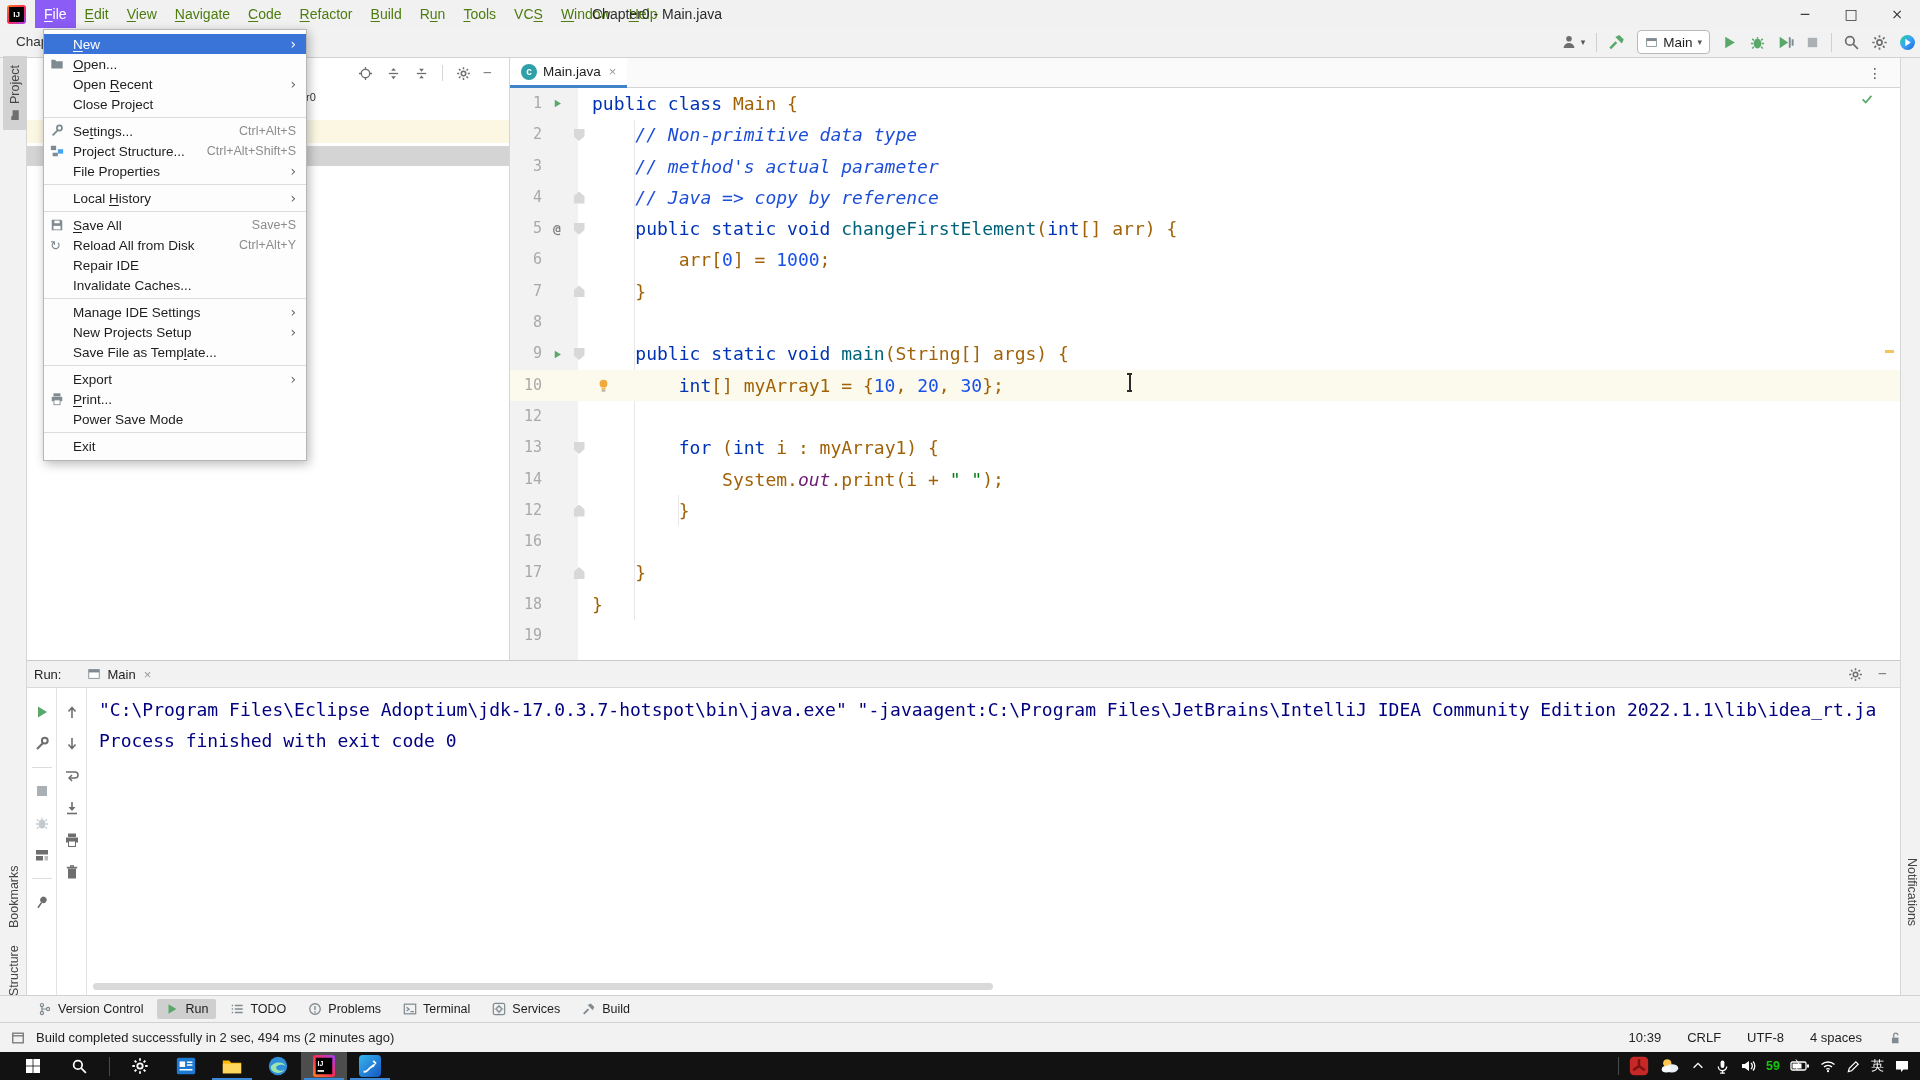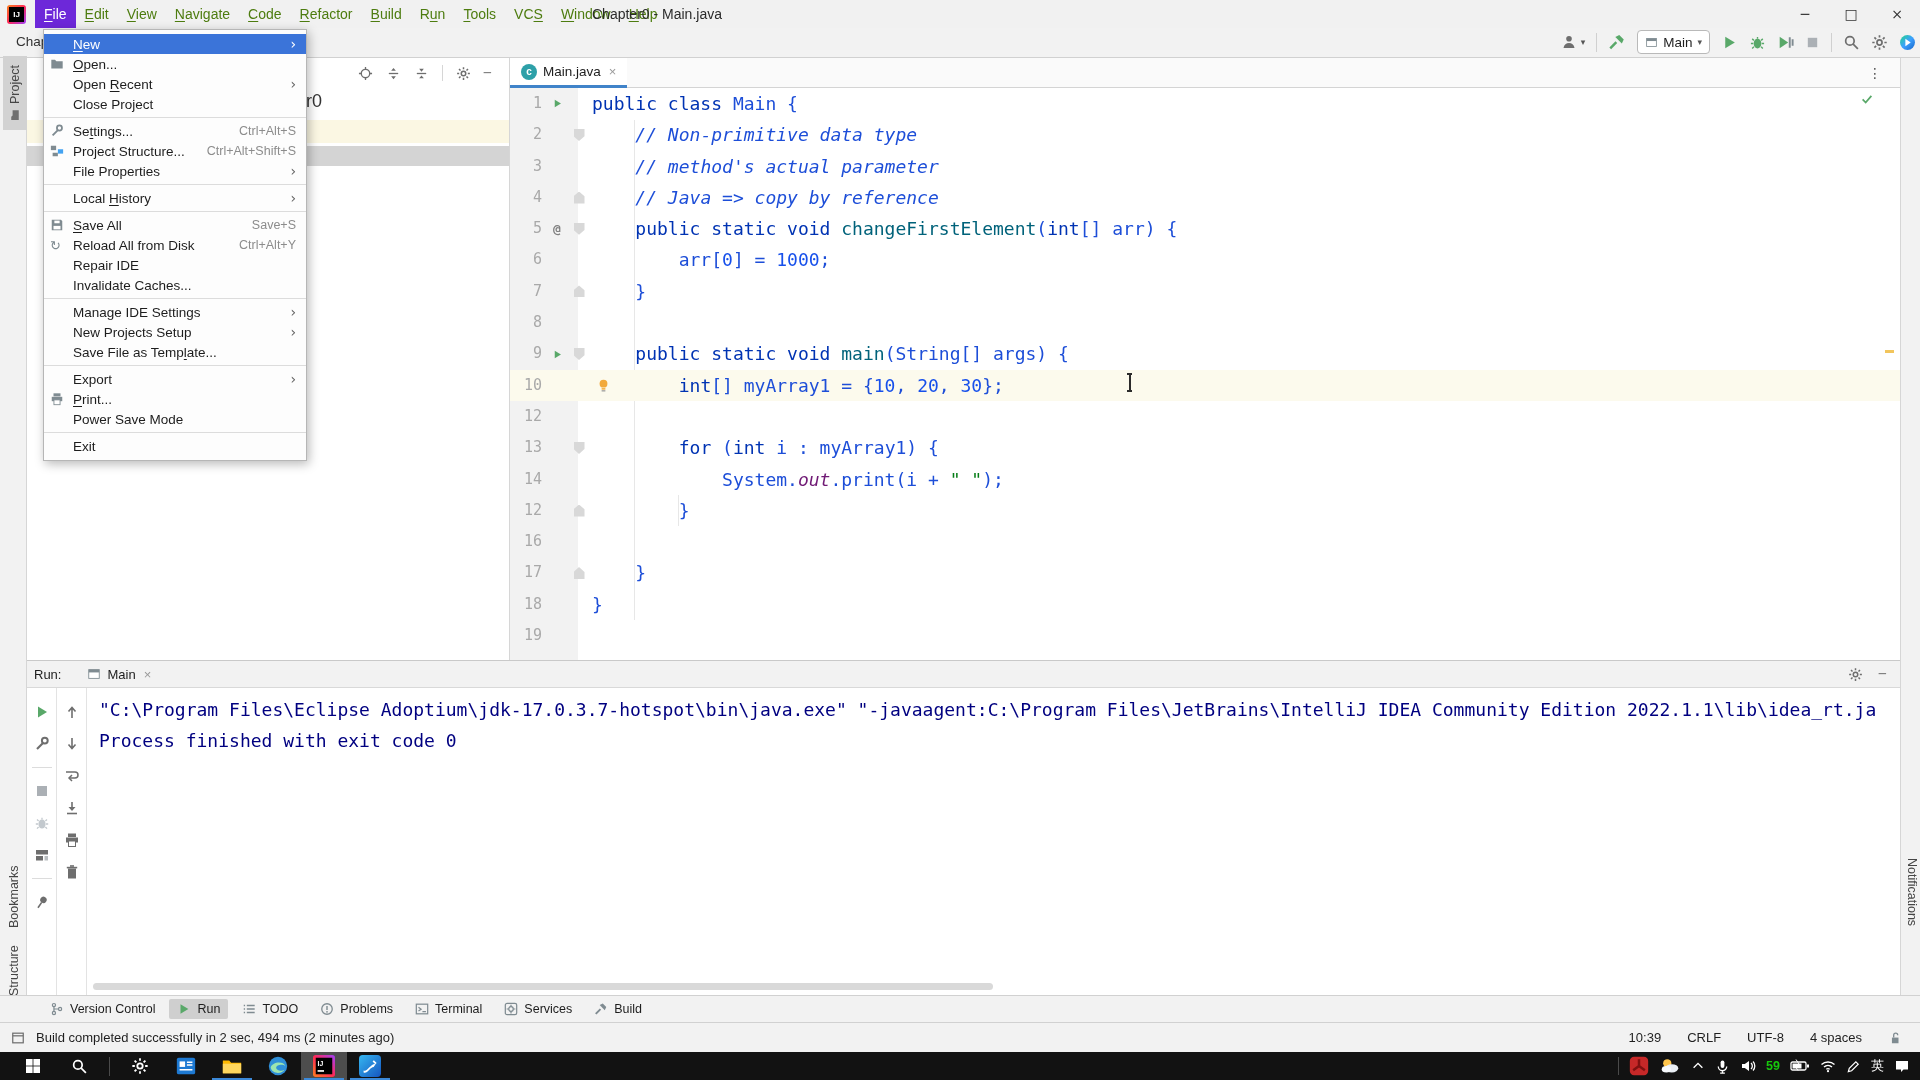--- a/index.html
+++ b/index.html
@@ -7,21 +7,21 @@
   .ic{display:inline-block;line-height:0;flex:none}
   .ic svg{width:100%;height:100%;display:block}
   u{text-underline-offset:2px}
 
   
   #titlebar{position:absolute;left:0;top:0;width:1920px;height:28px;background:#F1F1F1;display:flex;align-items:center}
   .logo{width:19px;height:19px;margin:0 9px 0 7px;border-radius:3px;background:linear-gradient(135deg,#FC801D,#FE2857 50%,#9E40FE);position:relative;flex:none}
   .logo i{position:absolute;inset:2px;background:#000;color:#fff;font:bold 8px/15px "Liberation Sans",sans-serif;font-style:normal;text-align:center}
   #menubar{display:flex;height:28px}
   .mbitem{padding:0 9px;font-size:14px;line-height:28px;color:#4d7c0f;white-space:nowrap}
-  .mbitem.active{background:#6d28d9;color:#fff}
+  .mbitem.active{background:#8b5cf6;color:#fff}
   .wintitle{position:absolute;left:592px;top:0;line-height:28px;font-size:14px;color:#2B2B2B}
   .winctrls{position:absolute;right:0;top:0;display:flex}
   .wc{width:46px;height:28px;text-align:center;line-height:28px;font-size:14px;color:#333;font-family:"DejaVu Sans",sans-serif}
 
   
   #navrow{position:absolute;left:0;top:28px;width:1920px;height:30px;background:#F2F2F2;border-bottom:1px solid #D1D1D1;box-sizing:border-box}
   .navtext{position:absolute;left:16px;top:0;line-height:28px;font-size:13.5px;color:#333}
   #toolbar-right{position:absolute;right:4px;top:0;height:28px;display:flex;align-items:center;gap:11px}
   .tsep{width:1px;height:19px;background:#D0D0D0}
   .combo{height:22px;border:1px solid #B9B9B9;border-radius:4px;background:#fff;display:flex;align-items:center;gap:5px;padding:0 7px;font-size:13.5px;color:#1d1d1d}
@@ -32,21 +32,21 @@
   #rightstripe{position:absolute;left:1900px;top:58px;width:20px;height:937px;background:#F2F2F2;border-left:1px solid #D6D6D6;box-sizing:border-box}
   .vlabel{position:absolute;transform-origin:0 0;transform:rotate(-90deg);white-space:nowrap;font-size:12.5px;color:#454545;display:flex;align-items:center;gap:5px}
   .vlabel.vsel{background:#D2D2D2;padding:5px 9px}
   .vright{position:absolute;left:1903px;top:858px;transform-origin:0 0;transform:rotate(90deg) translateY(-16px);white-space:nowrap;font-size:12.5px;color:#454545}
 
   
   #projectpanel{position:absolute;left:27px;top:58px;width:483px;height:602px;background:#fff;border-right:1px solid #D6D6D6;box-sizing:border-box}
   #pphead{height:30px;display:flex;align-items:center;justify-content:flex-end;gap:13px;padding-right:18px;color:#6E6E6E}
   .ppsep{width:1px;height:16px;background:#D6D6D6}
   .pprow{position:absolute;left:0;width:100%}
-  .pptext{position:absolute;left:279px;top:33px;font-size:18px;color:#333}
+  .pptext{position:absolute;left:279px;top:33px;font-size:11px;color:#333}
 
   
   #editor{position:absolute;left:510px;top:58px;width:1390px;height:602px;background:#fff}
   #tabbar{position:relative;height:30px;background:#FAFAFA;border-bottom:1px solid #D4D4D4;box-sizing:border-box;display:flex}
   .etab{display:flex;align-items:center;gap:6px;padding:0 11px;height:30px;background:#fff;border-bottom:3px solid #4083C9;box-sizing:border-box;font-size:13.5px;color:#1d1d1d}
   .classicon{width:16px;height:16px;border-radius:50%;background:#2DA0A8;color:#fff;font:600 10px/16px "Liberation Sans",sans-serif;text-align:center}
   .tabx{color:#999;font-size:13px;margin-left:2px}
   .kebab{position:absolute;right:18px;top:0;line-height:30px;color:#555;font-family:"DejaVu Sans",sans-serif;font-size:14px}
   #codearea{position:absolute;left:0;top:30px;right:0;bottom:0;overflow:hidden}
   .gutterbg{position:absolute;left:0;top:0;bottom:0;width:68px;background:#F2F2F2}
@@ -56,21 +56,21 @@
   .ln{width:32px;flex:none;text-align:right;padding-right:4px;font-family:"DejaVu Sans Mono",monospace;font-size:15px;color:#A9A9A9}
   .gic,.gfold{width:22px;flex:none;display:flex;align-items:center;justify-content:center}
   .gat{font:bold 13px "DejaVu Sans Mono",monospace;color:#808080}
   .gcode{flex:1;font-family:"DejaVu Sans Mono",monospace;font-size:18px;white-space:pre;padding-left:2px}
   .fd{width:11px;height:12px;background:#D8D8D8}
   .fd.down{clip-path:polygon(0 0,100% 0,100% 60%,50% 100%,0 60%)}
   .fd.up{clip-path:polygon(50% 0,100% 40%,100% 100%,0 100%,0 40%)}
   .bulb{position:absolute;left:86px;top:8px;width:15px;height:15px}
   .tk-kw{color:#0033B3}.tk-cm{color:#1d4ed8;font-style:italic}.tk-nm{color:#1750EB}
   .tk-st{color:#067D17}.tk-md{color:#00627A}.tk-it{font-style:italic;color:#080808}
-  .tk-fd{color:#701a75;font-style:italic}.tk-pl{color:#1d4ed8}
+  .tk-fd{color:#701a75;font-style:italic}.tk-pl{color:#a16207}
   .ibeam{position:absolute;left:615px;top:285px;width:9px;height:19px}
   .ibeam:before,.ibeam:after{content:"";position:absolute;left:2px;right:2px;height:2px;background:#2b2b2b}
   .ibeam:before{top:0}.ibeam:after{bottom:0}
   .ibeam b{position:absolute;left:50%;top:1px;bottom:1px;width:2px;margin-left:-1px;background:#2b2b2b}
   .echeck{position:absolute;right:26px;top:34px;width:14px;height:14px;color:#59A869}
   .emark{position:absolute;right:6px;top:292px;width:9px;height:3px;background:#F2C55C}
 
   
   #runpanel{position:absolute;left:27px;top:660px;width:1873px;height:335px;background:#fff;border-top:1px solid #C9C9C9;box-sizing:border-box}
   #runhead{height:27px;background:#F2F2F2;border-bottom:1px solid #D9D9D9;box-sizing:border-box;display:flex;align-items:center}
@@ -82,21 +82,21 @@
   #rcol1{left:0}#rcol2{left:30px}
   .rcol .ic{margin:8px 0}
   .rsep{width:20px;height:1px;background:#DCDCDC;margin:7px 0}
   #console{position:absolute;left:61px;top:0;right:0;bottom:14px;padding:6px 0 0 11px;font-family:"DejaVu Sans Mono",monospace;font-size:18px;line-height:31px;overflow:hidden}
   .conline{white-space:pre}
   .con-sys{color:#000080}.con-out{color:#0a0a0a}
   .selhl{background:#A6D2FF}
   .hscroll{position:absolute;left:66px;bottom:5px;width:900px;height:7px;background:#D9D9D9;border-radius:4px}
 
   
-  #twbar{position:absolute;left:0;top:995px;width:1920px;height:27px;background:#F2F2F2;border-top:1px solid #D1D1D1;box-sizing:border-box;display:flex;align-items:center;padding-left:42px;gap:6px}
+  #twbar{position:absolute;left:0;top:995px;width:1920px;height:27px;background:#F2F2F2;border-top:1px solid #D1D1D1;box-sizing:border-box;display:flex;align-items:center;padding-left:30px;gap:6px}
   .twitem{display:flex;align-items:center;gap:6px;padding:3px 8px;font-size:12.5px;color:#1d1d1d;border-radius:2px}
   .twitem.active{background:#CFCFCF}
   #statusbar{position:absolute;left:0;top:1022px;width:1920px;height:30px;background:#F2F2F2;border-top:1px solid #D1D1D1;box-sizing:border-box;display:flex;align-items:center;font-size:13px;color:#1f1f1f}
   .sbicon{margin:0 11px;color:#6E6E6E}
   #sbright{margin-left:auto;display:flex;align-items:center;gap:26px;margin-right:18px;color:#1f1f1f}
 
   
   #taskbar{position:absolute;left:0;top:1052px;width:1920px;height:28px;background:#121212;display:flex;align-items:center}
   .tslot{width:46px;height:28px;display:flex;align-items:center;justify-content:center;position:relative;flex:none}
   .tslot.tactive{background:#4D4D4D}

